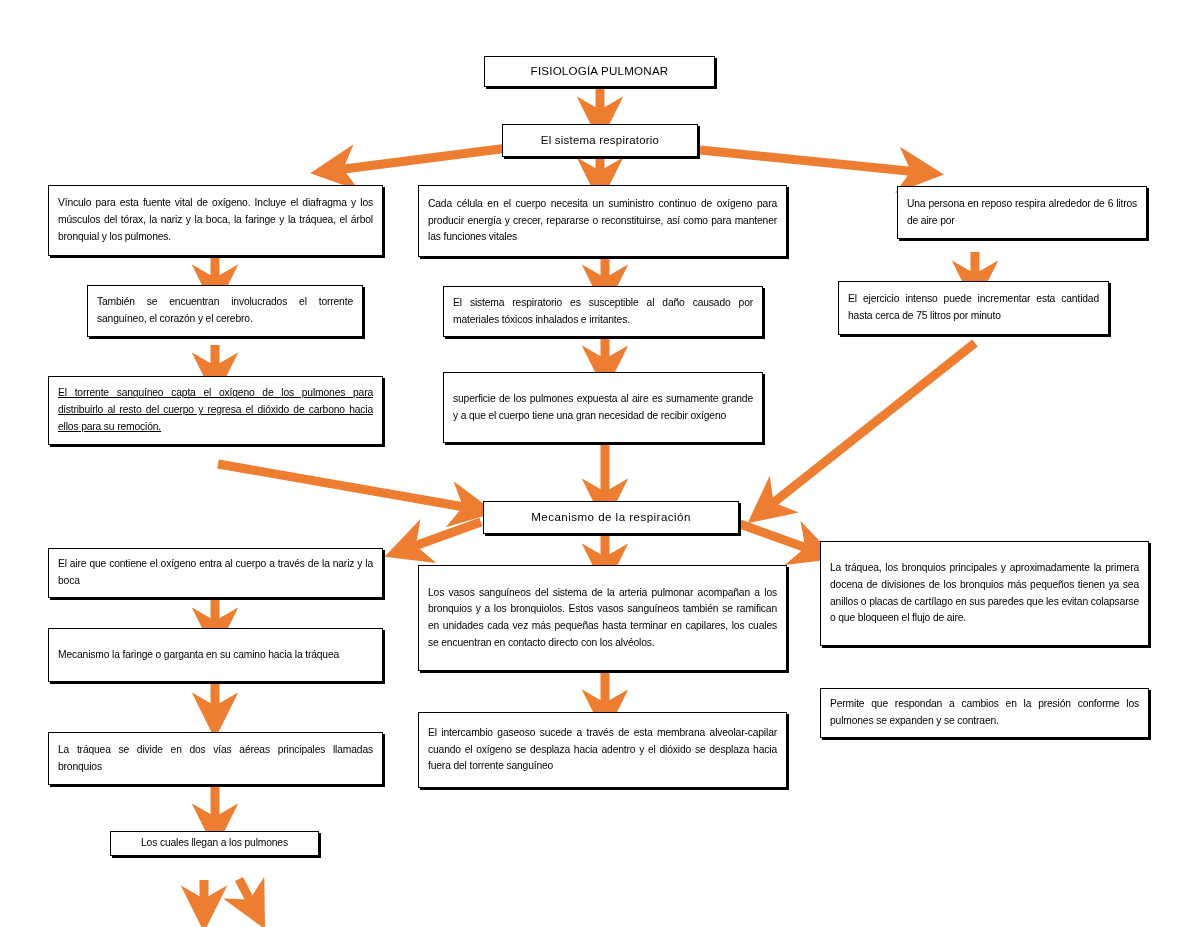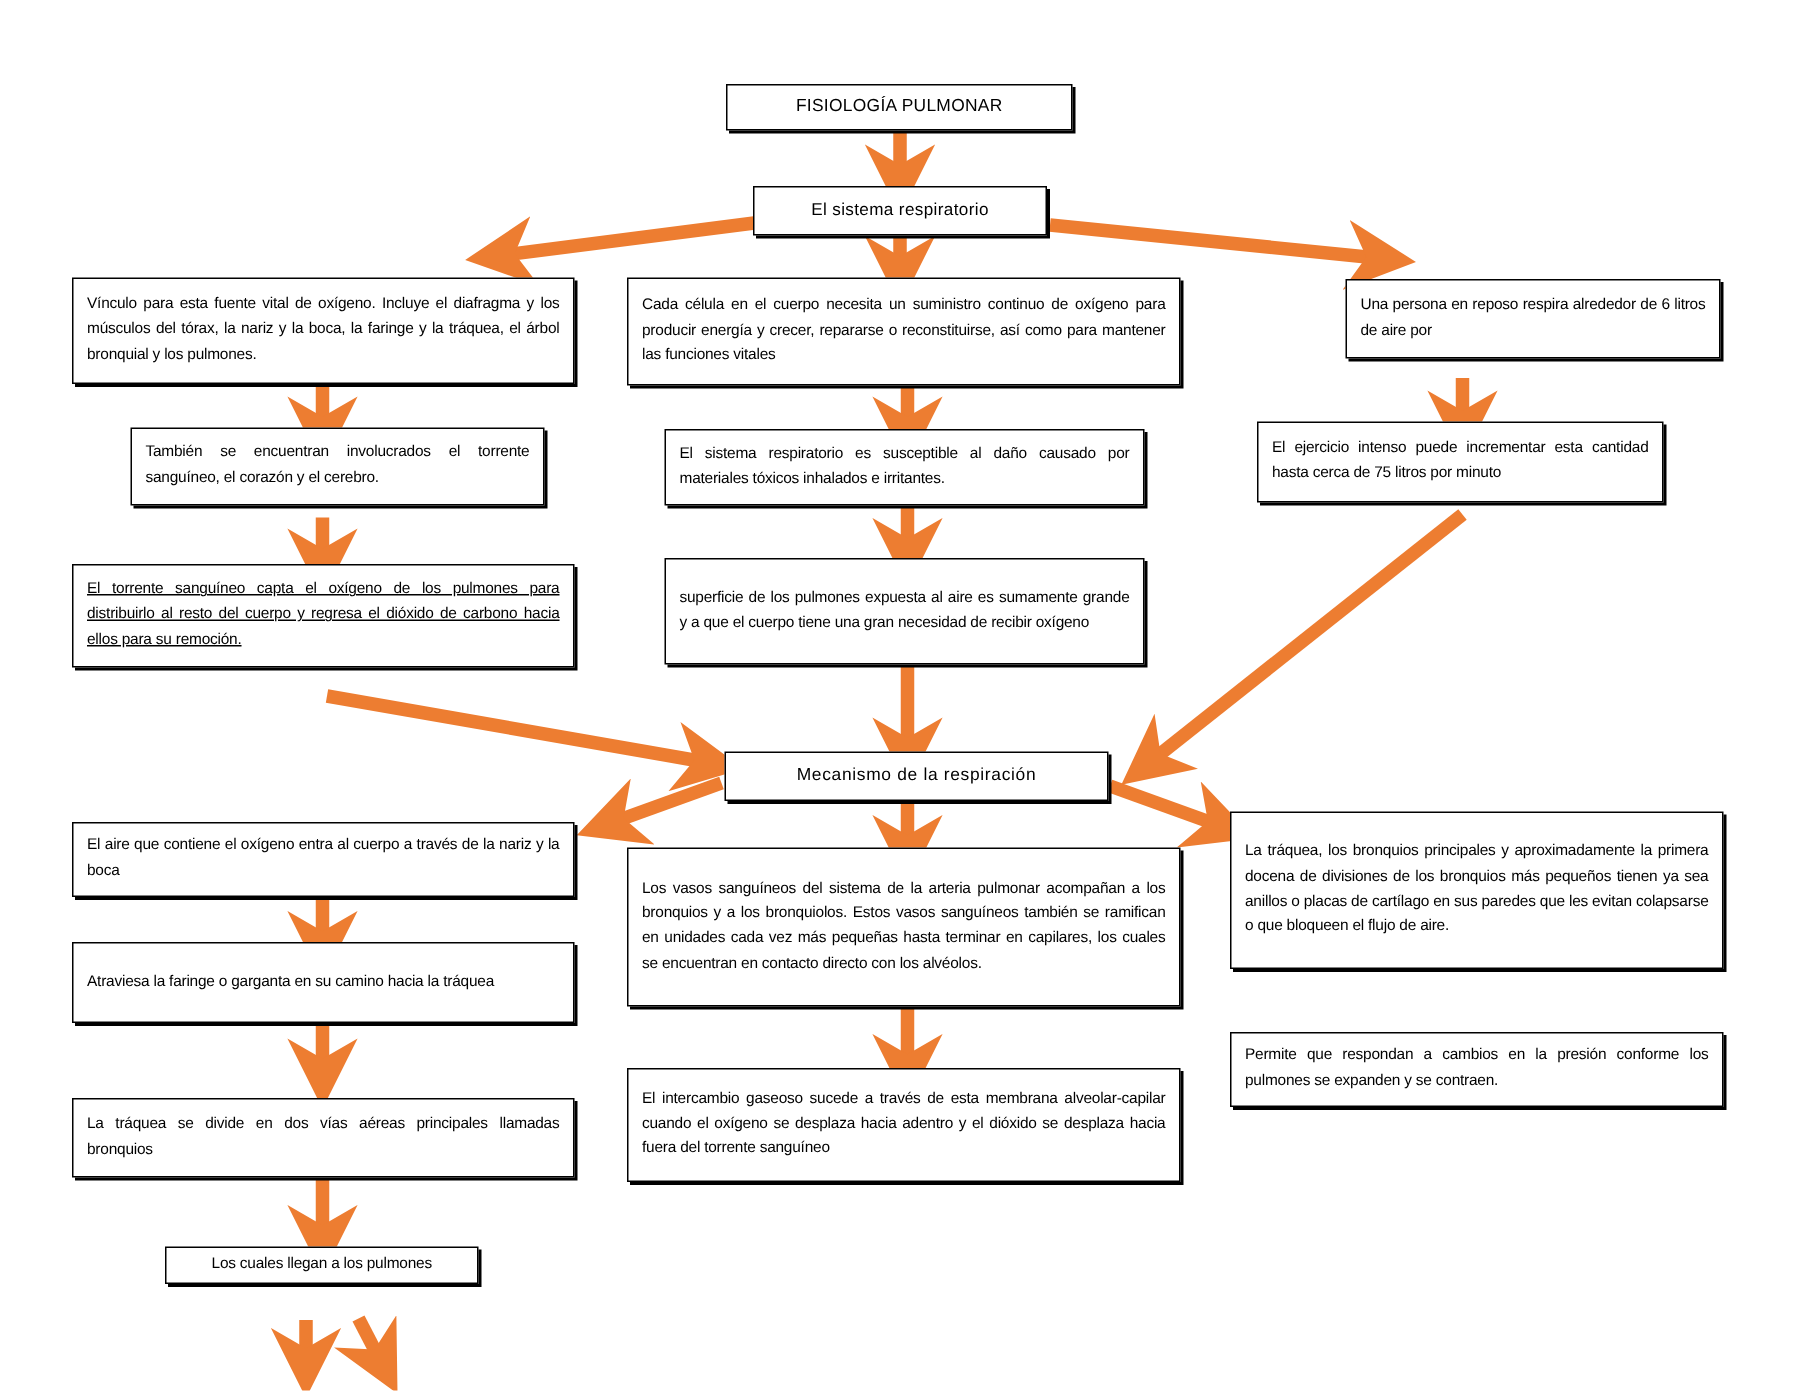--- a/index.html
+++ b/index.html
@@ -109,21 +109,21 @@
 
   <div class="node hdr2 center" style="left:483px;top:501px;width:256px;height:33px;">
     <span class="txt">Mecanismo de la respiración</span>
   </div>
 
   <div class="node just" style="left:48px;top:548px;width:335px;height:50px;">
     <span class="txt">El aire que contiene el oxígeno entra al cuerpo a través de la nariz y la boca</span>
   </div>
 
   <div class="node just" style="left:48px;top:628px;width:335px;height:54px;">
-    <span class="txt">Atraviesa la faringe o garganta en su camino hacia la tráquea</span>
+    <span class="txt">Mecanismo la faringe o garganta en su camino hacia la tráquea</span>
   </div>
 
   <div class="node just" style="left:48px;top:732px;width:335px;height:53px;">
     <span class="txt">La tráquea se divide en dos vías aéreas principales llamadas bronquios</span>
   </div>
 
   <div class="node center" style="left:110px;top:831px;width:209px;height:25px;">
     <span class="txt">Los cuales llegan a los pulmones</span>
   </div>
 

